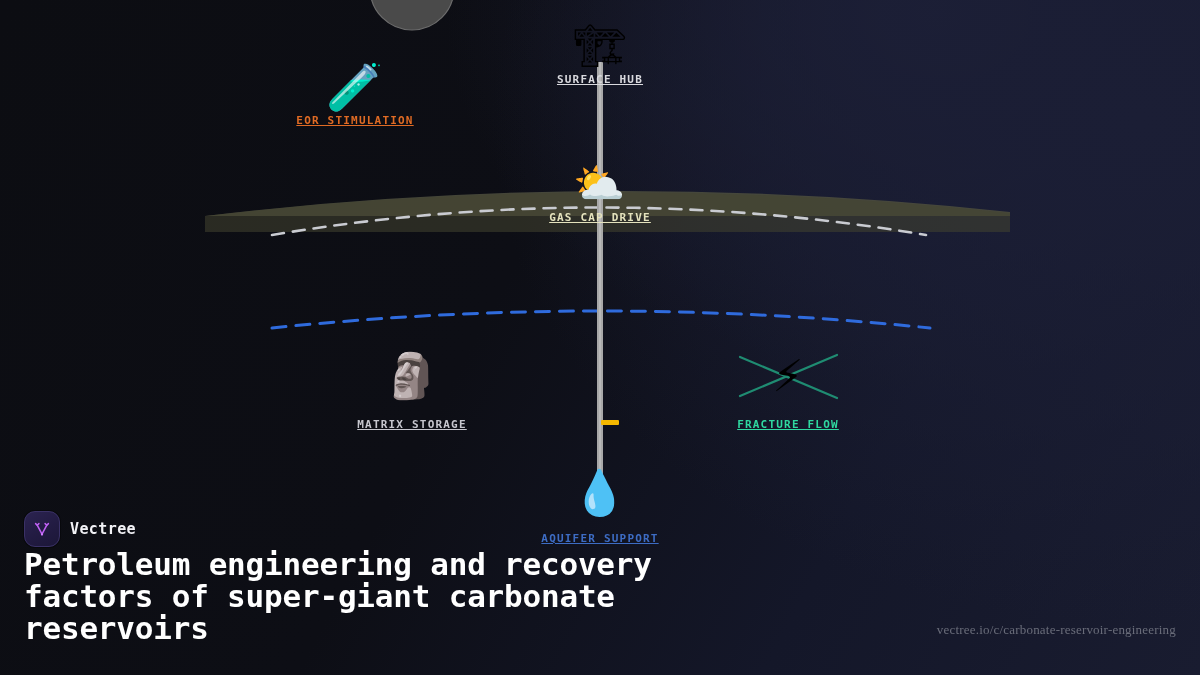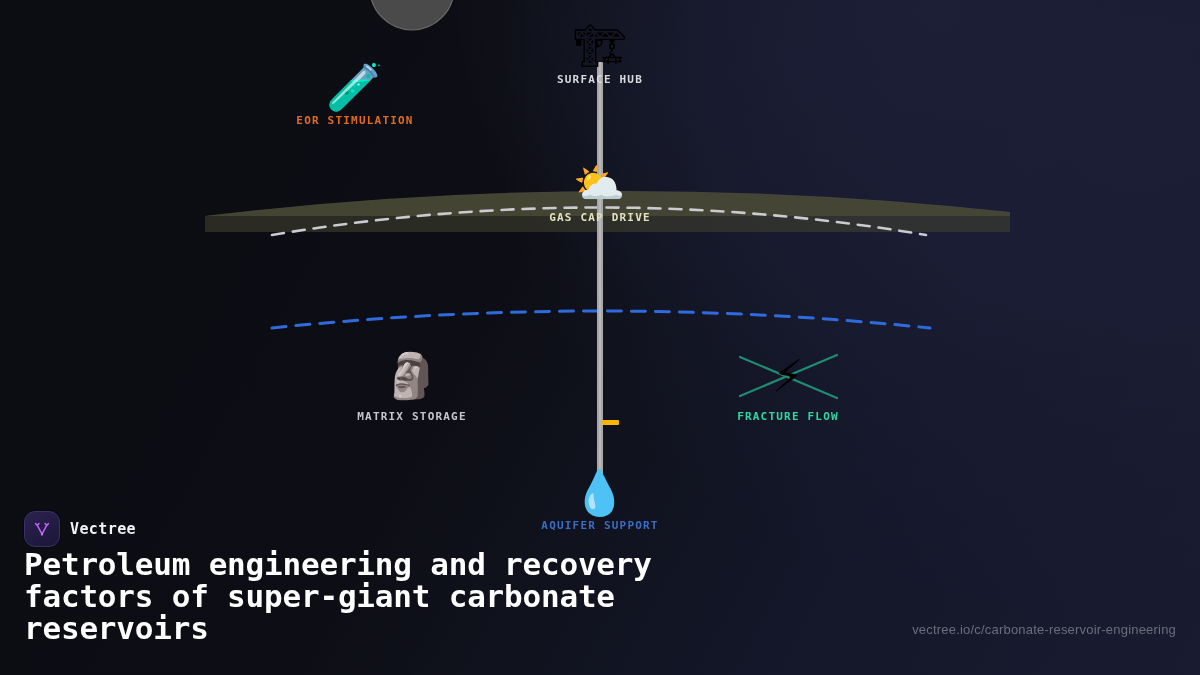--- a/index.html
+++ b/index.html
@@ -36,20 +36,21 @@
     line-height: 1;
     font-family: "DejaVu Sans", sans-serif;
   }
   .node .lbl {
     display: block;
     margin-top: 6px;
     font-family: "DejaVu Sans Mono", "Liberation Mono", monospace;
     font-size: 11px;
     letter-spacing: 1.2px;
     font-weight: 700;
+    text-decoration: underline;
   }
 
   
   #brand {
     position: absolute;
     left: 24px;
     top: 511px;
     display: flex;
     align-items: center;
     gap: 10px;
@@ -84,21 +85,21 @@
     font-family: "DejaVu Sans Mono", "Liberation Mono", monospace;
     letter-spacing: -0.2px;
   }
   #site-url {
     position: absolute;
     right: 24px;
     top: 622px;
     color: #6a6d7a;
     font-size: 13px;
     letter-spacing: 0.2px;
-    font-family: Liberation Sans, sans-serif;
+    font-family: Liberation Serif, serif;
   }
 </style>
 </head>
 <body>
 
 <div id="stage">
 
   <div id="scene">
     <svg width="1200" height="675" viewBox="0 0 1200 675">
 
@@ -130,31 +131,31 @@
       <span class="lbl" style="color:#e06b24; margin-top:4px;">EOR STIMULATION</span>
     </div>
 
     <div class="node" style="left:600px; top:163px;">
       <span class="glyph" style="font-size:42px;">⛅</span>
       <span class="lbl" style="color:#e4e2bd; ">GAS CAP DRIVE</span>
     </div>
 
     <div class="node" style="left:412px; top:354px;">
       <span class="glyph" style="font-size:44px;">🗿</span>
-      <span class="lbl" style="color:#c6c6ce; margin-top:12px;">MATRIX STORAGE</span>
+      <span class="lbl" style="color:#c6c6ce; margin-top:20px;">MATRIX STORAGE</span>
     </div>
 
     <div class="node" style="left:788px; top:354px;">
       <span class="glyph" style="font-size:44px;">⚡</span>
-      <span class="lbl" style="color:#2fd8a0; margin-top:12px;">FRACTURE FLOW</span>
+      <span class="lbl" style="color:#2fd8a0; margin-top:20px;">FRACTURE FLOW</span>
     </div>
 
     <div class="node" style="left:600px; top:471px;">
       <span class="glyph" style="font-size:44px;">💧</span>
-      <span class="lbl" style="color:#3d6cc4; margin-top:4px;">AQUIFER SUPPORT</span>
+      <span class="lbl" style="color:#3d6cc4; margin-top:17px;">AQUIFER SUPPORT</span>
     </div>
   </div>
 
   <div id="brand">
     <div id="logo-mark">
       <svg width="20" height="20" viewBox="0 0 20 20">
         <g stroke="#c061f5" stroke-width="1.5" stroke-linecap="round" fill="none">
           <path d="M5.2 6.2 L10 15.2 L14.8 6.2"></path>
           <path d="M3.6 4.6 L5.2 6.2 L6.9 4.6"></path>
           <path d="M13.1 4.6 L14.8 6.2 L16.4 4.6"></path>

